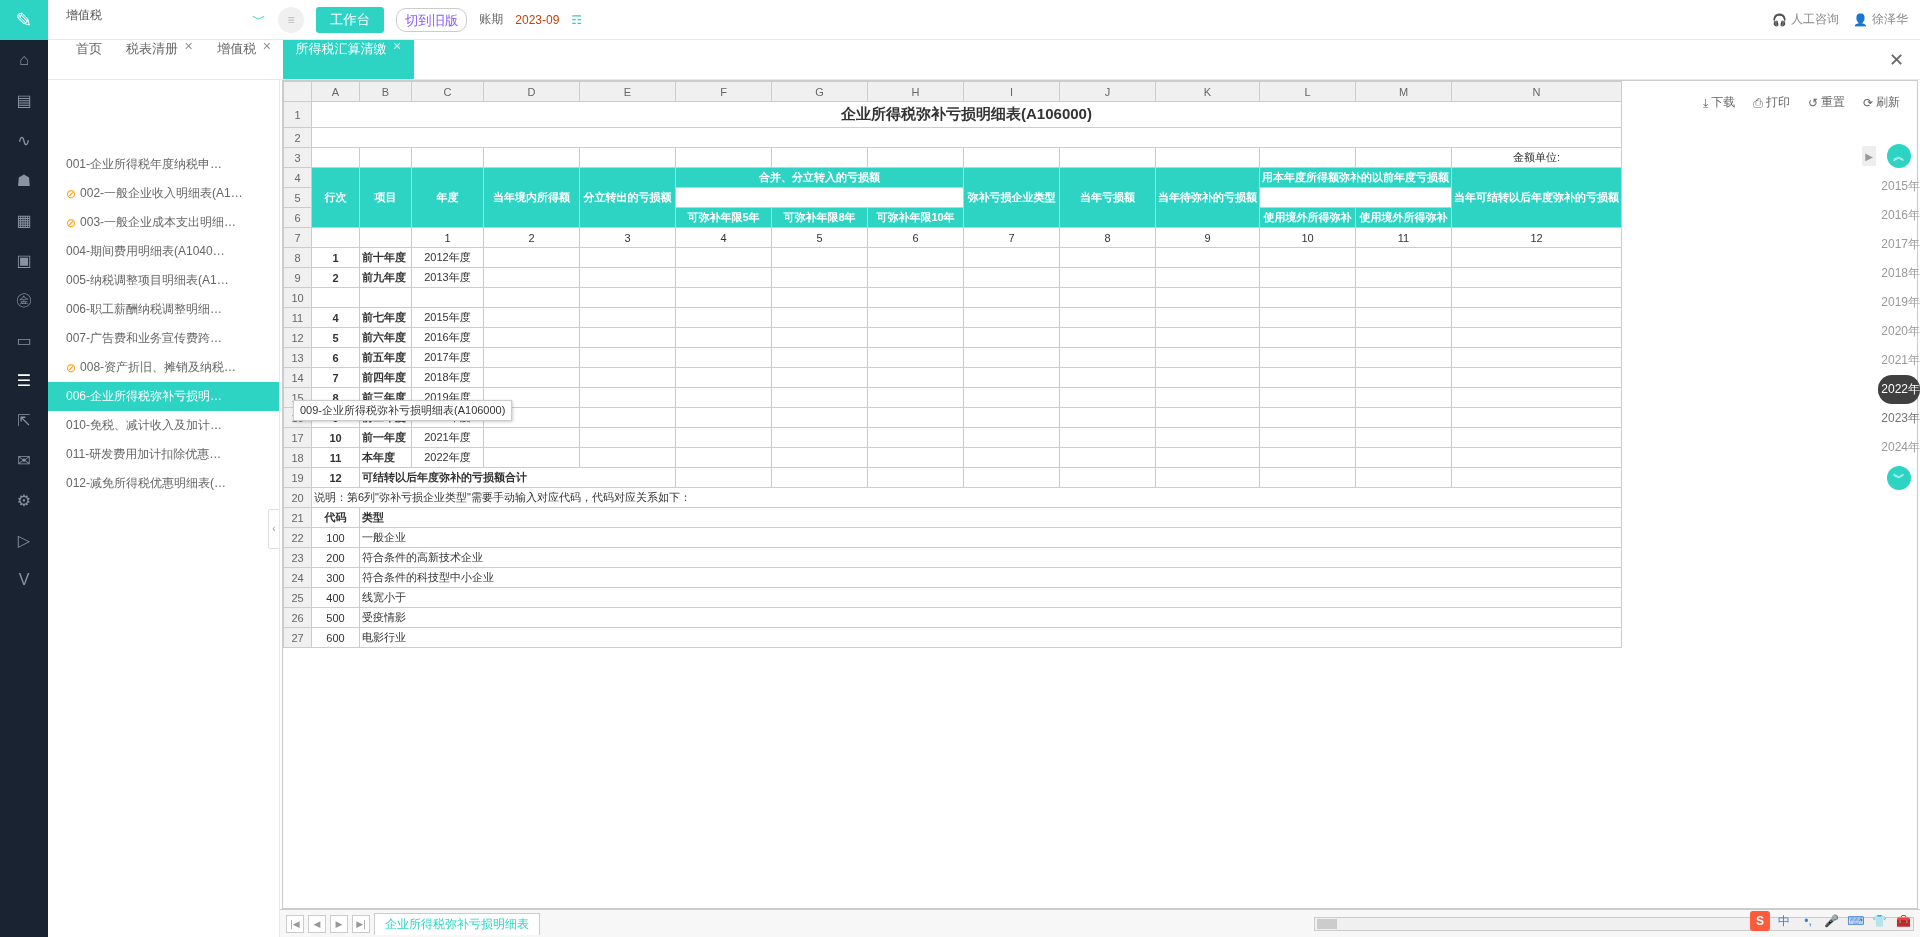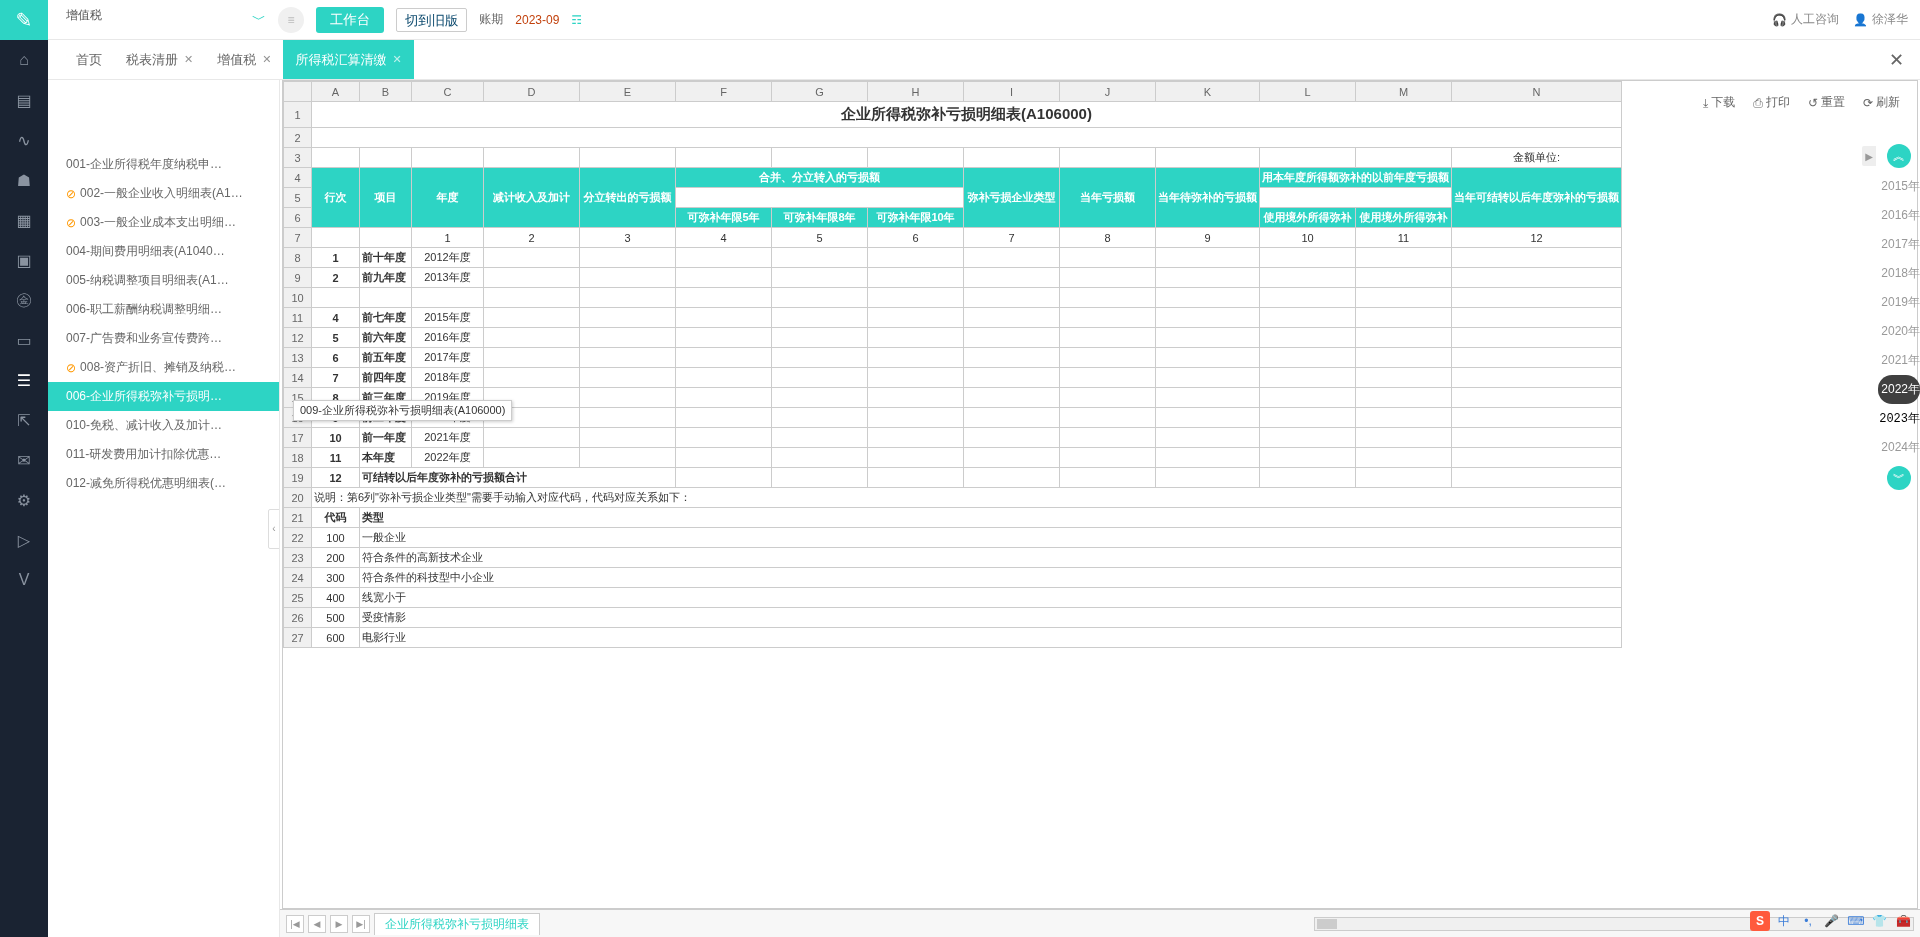--- a/index.html
+++ b/index.html
@@ -15,30 +15,30 @@
 
 
 .main { flex: 1; display: flex; flex-direction: column; min-width: 0; }
 
 
 .header { height: 40px; background: #fff; border-bottom: 1px solid #e8e8e8; display: flex; align-items: center; padding: 0 12px; gap: 12px; }
 .header .sel { width: 180px; height: 26px; border: none; color: #555; padding: 0 6px; }
 .header .chev { color: #2dd4c4; font-size: 14px; cursor: pointer; }
 .header .round-btn { width: 26px; height: 26px; border-radius: 50%; background: #f0f0f0; display: flex; align-items: center; justify-content: center; color: #bbb; cursor: pointer; }
 .header .primary-btn { background: #2dd4c4; color: #fff; padding: 4px 14px; border-radius: 3px; cursor: pointer; border: none; height: 26px; }
-.header .outline-btn { border: 1px solid #ccc; color: #0c4a6e; padding: 3px 8px; border-radius: 2px; cursor: pointer; background: #fff; height: 24px; text-align: center; }
+.header .outline-btn { border: 1px solid #ccc; color: #8b5cf6; padding: 3px 8px; border-radius: 10px; cursor: pointer; background: #fff; height: 24px; text-align: center; }
 .header .label { color: #666; }
 .header .period { color: #c2410c; }
 .header .cal-icon { color: #2dd4c4; cursor: pointer; }
 .header-right { margin-left: auto; display: flex; align-items: center; gap: 14px; color: #888; }
 .header-right .link { cursor: pointer; display: flex; align-items: center; gap: 4px; }
 
 
 .tabs-row { height: 40px; display: flex; align-items: stretch; padding-left: 16px; border-bottom: 1px solid #e8e8e8; position: relative; }
-.tab { padding: 0 12px; display: flex; align-items: center; gap: 6px; cursor: pointer; color: #666; font-size: 13px; }
+.tab { padding: 0 12px; display: flex; gap: 6px; cursor: pointer; color: #666; font-size: 13px; }
 .tab.active { background: #2dd4c4; color: #fff; }
 .tab .close { font-size: 11px; color: inherit; opacity: .7; cursor: pointer; }
 .tabs-close-all { margin-left: auto; padding: 0 16px; display: flex; align-items: center; font-size: 18px; color: #666; cursor: pointer; }
 
 
 .content { flex: 1; display: flex; min-height: 0; position: relative; }
 
 
 .tree-col { width: 232px; border-right: 1px solid #e8e8e8; overflow-y: auto; padding-top: 70px; position: relative; }
 .tree-item { padding: 6px 8px 6px 18px; cursor: pointer; color: #666; white-space: nowrap; overflow: hidden; text-overflow: ellipsis; display: flex; align-items: center; gap: 4px; position: relative; }
@@ -69,21 +69,21 @@
 .sheet-nav-btn { width: 18px; height: 18px; border: 1px solid #ccc; display: flex; align-items: center; justify-content: center; cursor: pointer; color: #999; font-size: 9px; background: #fff; }
 .sheet-tab { padding: 2px 10px; background: #fff; border: 1px solid #ccc; border-bottom: none; cursor: pointer; color: #2dd4c4; font-size: 12px; }
 .sheet-scroll { margin-left: auto; width: 600px; height: 14px; border: 1px solid #ccc; background: #f0f0f0; position: relative; }
 .sheet-scroll-thumb { position: absolute; left: 2px; top: 1px; width: 20px; height: 10px; background: #ccc; }
 
 
 .year-rail { position: fixed; right: 0; top: 140px; width: 42px; display: flex; flex-direction: column; align-items: center; gap: 0; z-index: 20; }
 .year-rail .up, .year-rail .down { width: 24px; height: 24px; background: #2dd4c4; color: #fff; border-radius: 50%; display: flex; align-items: center; justify-content: center; cursor: pointer; font-size: 12px; margin: 4px 0; }
 .year-rail .yr { width: 42px; padding: 6px 0; text-align: right; color: #999; cursor: pointer; font-size: 12px; }
 .year-rail .yr.active { background: #404040; color: #fff; border-radius: 14px; }
-.year-rail .yr.dark { color: #000000; font-family: Liberation Mono, monospace; }
+.year-rail .yr.dark { color: #737373; }
 .expand-arrow { position: absolute; right: 44px; top: 146px; width: 14px; height: 20px; background: #eee; color: #999; font-size: 10px; display: flex; align-items: center; justify-content: center; cursor: pointer; border-radius: 2px 0 0 2px; }
 
 
 .ime-bar { position: fixed; right: 6px; bottom: 6px; display: flex; gap: 4px; align-items: center; z-index: 50; }
 .ime-bar .ime-ico { width: 20px; height: 20px; display: flex; align-items: center; justify-content: center; font-size: 12px; border-radius: 3px; cursor: pointer; }
 .ime-s { background: #ff5a3c; color: #fff; font-weight: bold; }
 .ime-blue { color: #3b7dd8; }
 
 </style>
 </head>
@@ -261,21 +261,21 @@
                   <td class="" colspan="1"></td>
                   <td class="" colspan="1"></td>
                   <td class="" colspan="1"></td>
                   <td class="" colspan="1">金额单位:</td>
                 </tr>
                 <tr>
                   <th class="rowh">4</th>
                   <td class="th-teal bold" colspan="1" rowspan="3">行次</td>
                   <td class="th-teal bold" colspan="1" rowspan="3">项目</td>
                   <td class="th-teal bold" colspan="1" rowspan="3">年度</td>
-                  <td class="th-teal bold" colspan="1" rowspan="3">减计收入及加计</td>
+                  <td class="th-teal bold" colspan="1" rowspan="3">当年境内所得额</td>
                   <td class="th-teal bold" colspan="1" rowspan="3">分立转出的亏损额</td>
                   <td class="th-teal bold" colspan="3">合并、分立转入的亏损额</td>
                   <td class="th-teal bold" colspan="1" rowspan="3">弥补亏损企业类型</td>
                   <td class="th-teal bold" colspan="1" rowspan="3">当年亏损额</td>
                   <td class="th-teal bold" colspan="1" rowspan="3">当年待弥补的亏损额</td>
                   <td class="th-teal bold" colspan="2">用本年度所得额弥补的以前年度亏损额</td>
                   <td class="th-teal bold" colspan="1" rowspan="3">当年可结转以后年度弥补的亏损额</td>
                 </tr>
                 <tr>
                   <th class="rowh">5</th>

